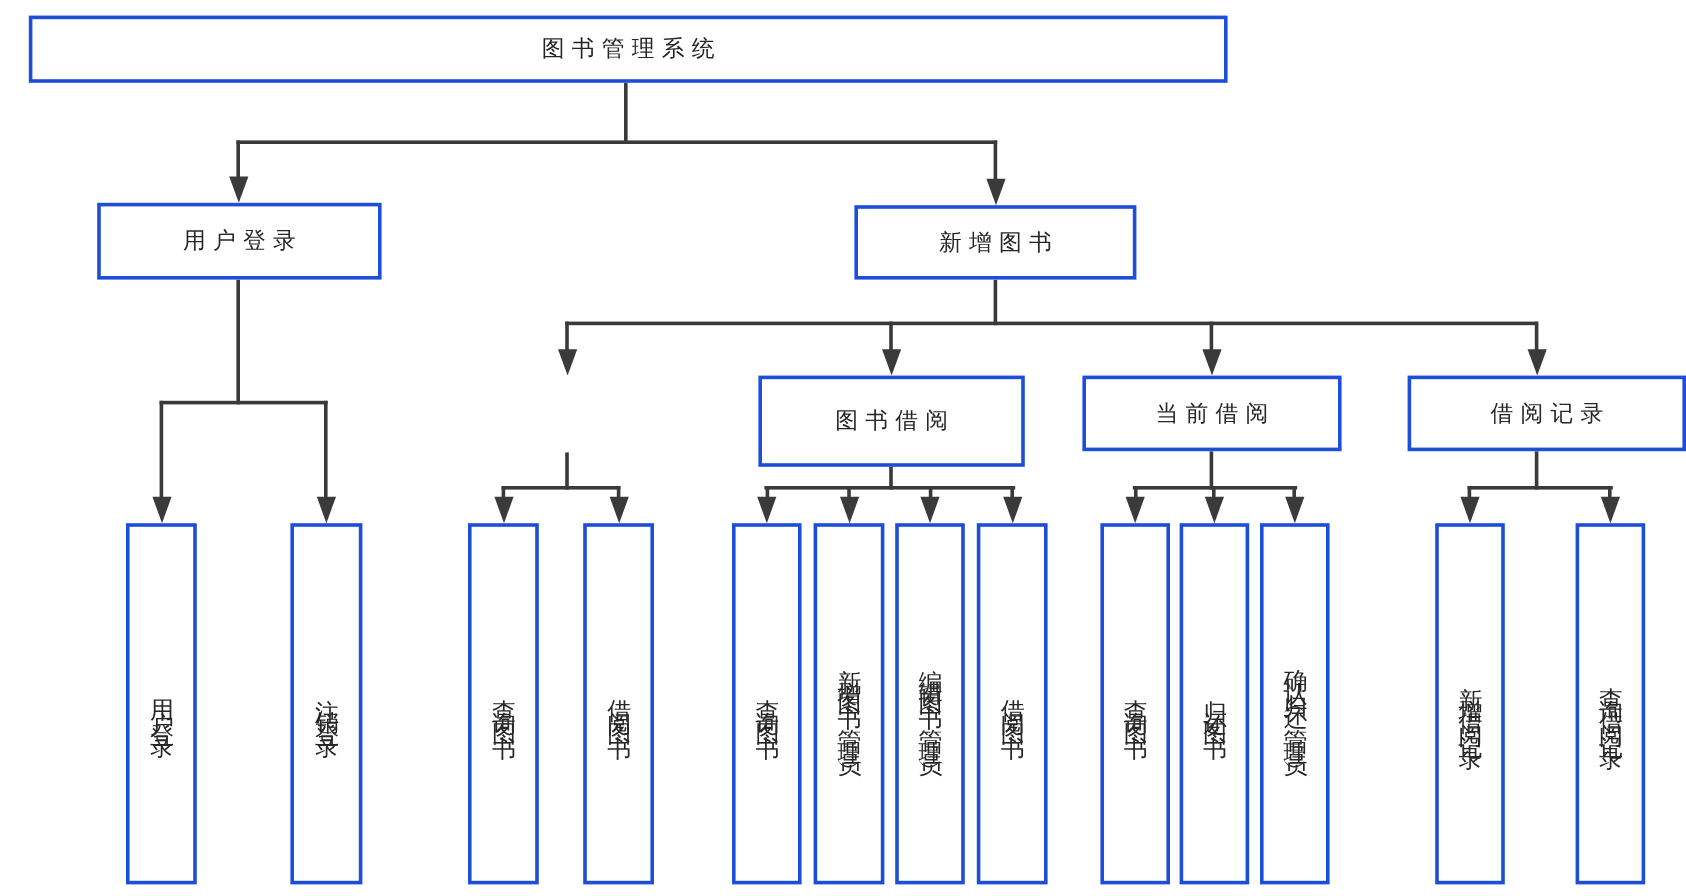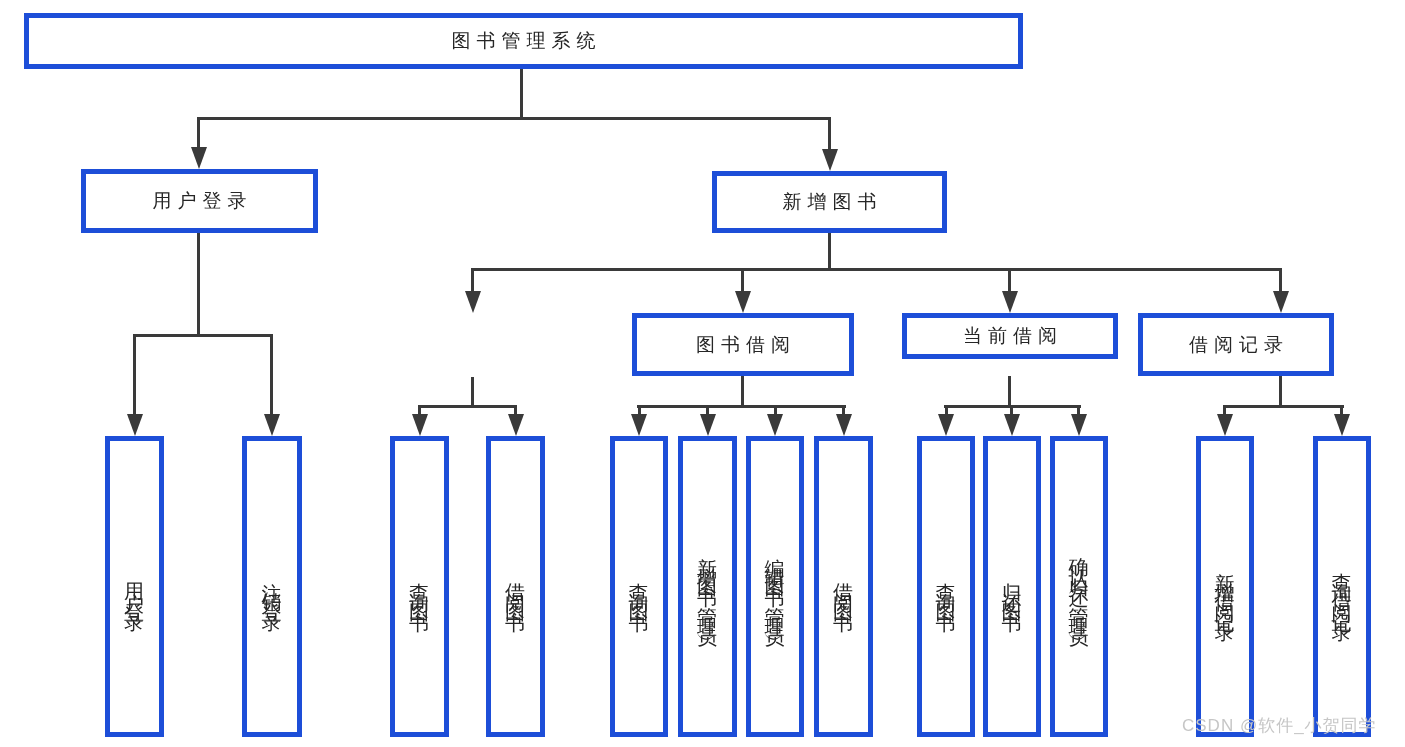--- a/index.html
+++ b/index.html
@@ -7,21 +7,21 @@
     position:relative;
     width:1405px;height:747px;
     background:#ffffff;
     font-family:"Liberation Sans","DejaVu Sans",sans-serif;
     color:#262626;
     overflow:hidden;
   }
   .box{
     position:absolute;
     box-sizing:border-box;
-    border:5px solid #1d4ed8;
+    border:3px solid #1d4ed8;
     background:#ffffff;
     display:flex;
     align-items:center;
     justify-content:center;
     z-index:2;
   }
   .hlabel{
     font-size:19px;
     letter-spacing:6px;
     text-indent:6px;
@@ -96,27 +96,27 @@
   <div class="hline" style="left:471px;top:268px;width:810px;"></div>
   <div class="vline" style="left:471px;top:268px;height:27px;"></div>
   <div class="arrow" style="left:465px;top:291px;"></div>
   <div class="vline" style="left:741px;top:268px;height:27px;"></div>
   <div class="arrow" style="left:735px;top:291px;"></div>
   <div class="vline" style="left:1008px;top:268px;height:27px;"></div>
   <div class="arrow" style="left:1002px;top:291px;"></div>
   <div class="vline" style="left:1279px;top:268px;height:27px;"></div>
   <div class="arrow" style="left:1273px;top:291px;"></div>
 
-  <div class="box" style="left:632px;top:313px;width:222px;height:63px;">
+  <div class="box" style="left:632px;top:313px;width:222px;height:76px;">
     <span class="hlabel">图书借阅</span>
   </div>
-  <div class="box" style="left:902px;top:313px;width:216px;height:46px;">
+  <div class="box" style="left:902px;top:313px;width:216px;height:63px;">
     <span class="hlabel">当前借阅</span>
   </div>
-  <div class="box" style="left:1138px;top:313px;width:196px;height:63px;">
+  <div class="box" style="left:1173px;top:313px;width:232px;height:63px;">
     <span class="hlabel">借阅记录</span>
   </div>
 
   <div class="vline" style="left:471px;top:377px;height:31px;"></div>
   <div class="hline" style="left:418px;top:405px;width:99px;"></div>
   <div class="vline" style="left:418px;top:405px;height:12px;"></div>
   <div class="arrow" style="left:412px;top:414px;"></div>
   <div class="vline" style="left:514px;top:405px;height:12px;"></div>
   <div class="arrow" style="left:508px;top:414px;"></div>
 
@@ -184,15 +184,14 @@
     <span class="vlabel">确认归还（管理员）</span>
   </div>
 
   <div class="box" style="left:1196px;top:436px;width:58px;height:301px;">
     <span class="vlabel">新增借阅记录</span>
   </div>
   <div class="box" style="left:1313px;top:436px;width:58px;height:301px;">
     <span class="vlabel">查询借阅记录</span>
   </div>
 
-  <div class="watermark">CSDN @软件_小贺同学</div>
 
 </div>
 
 </body></html>

